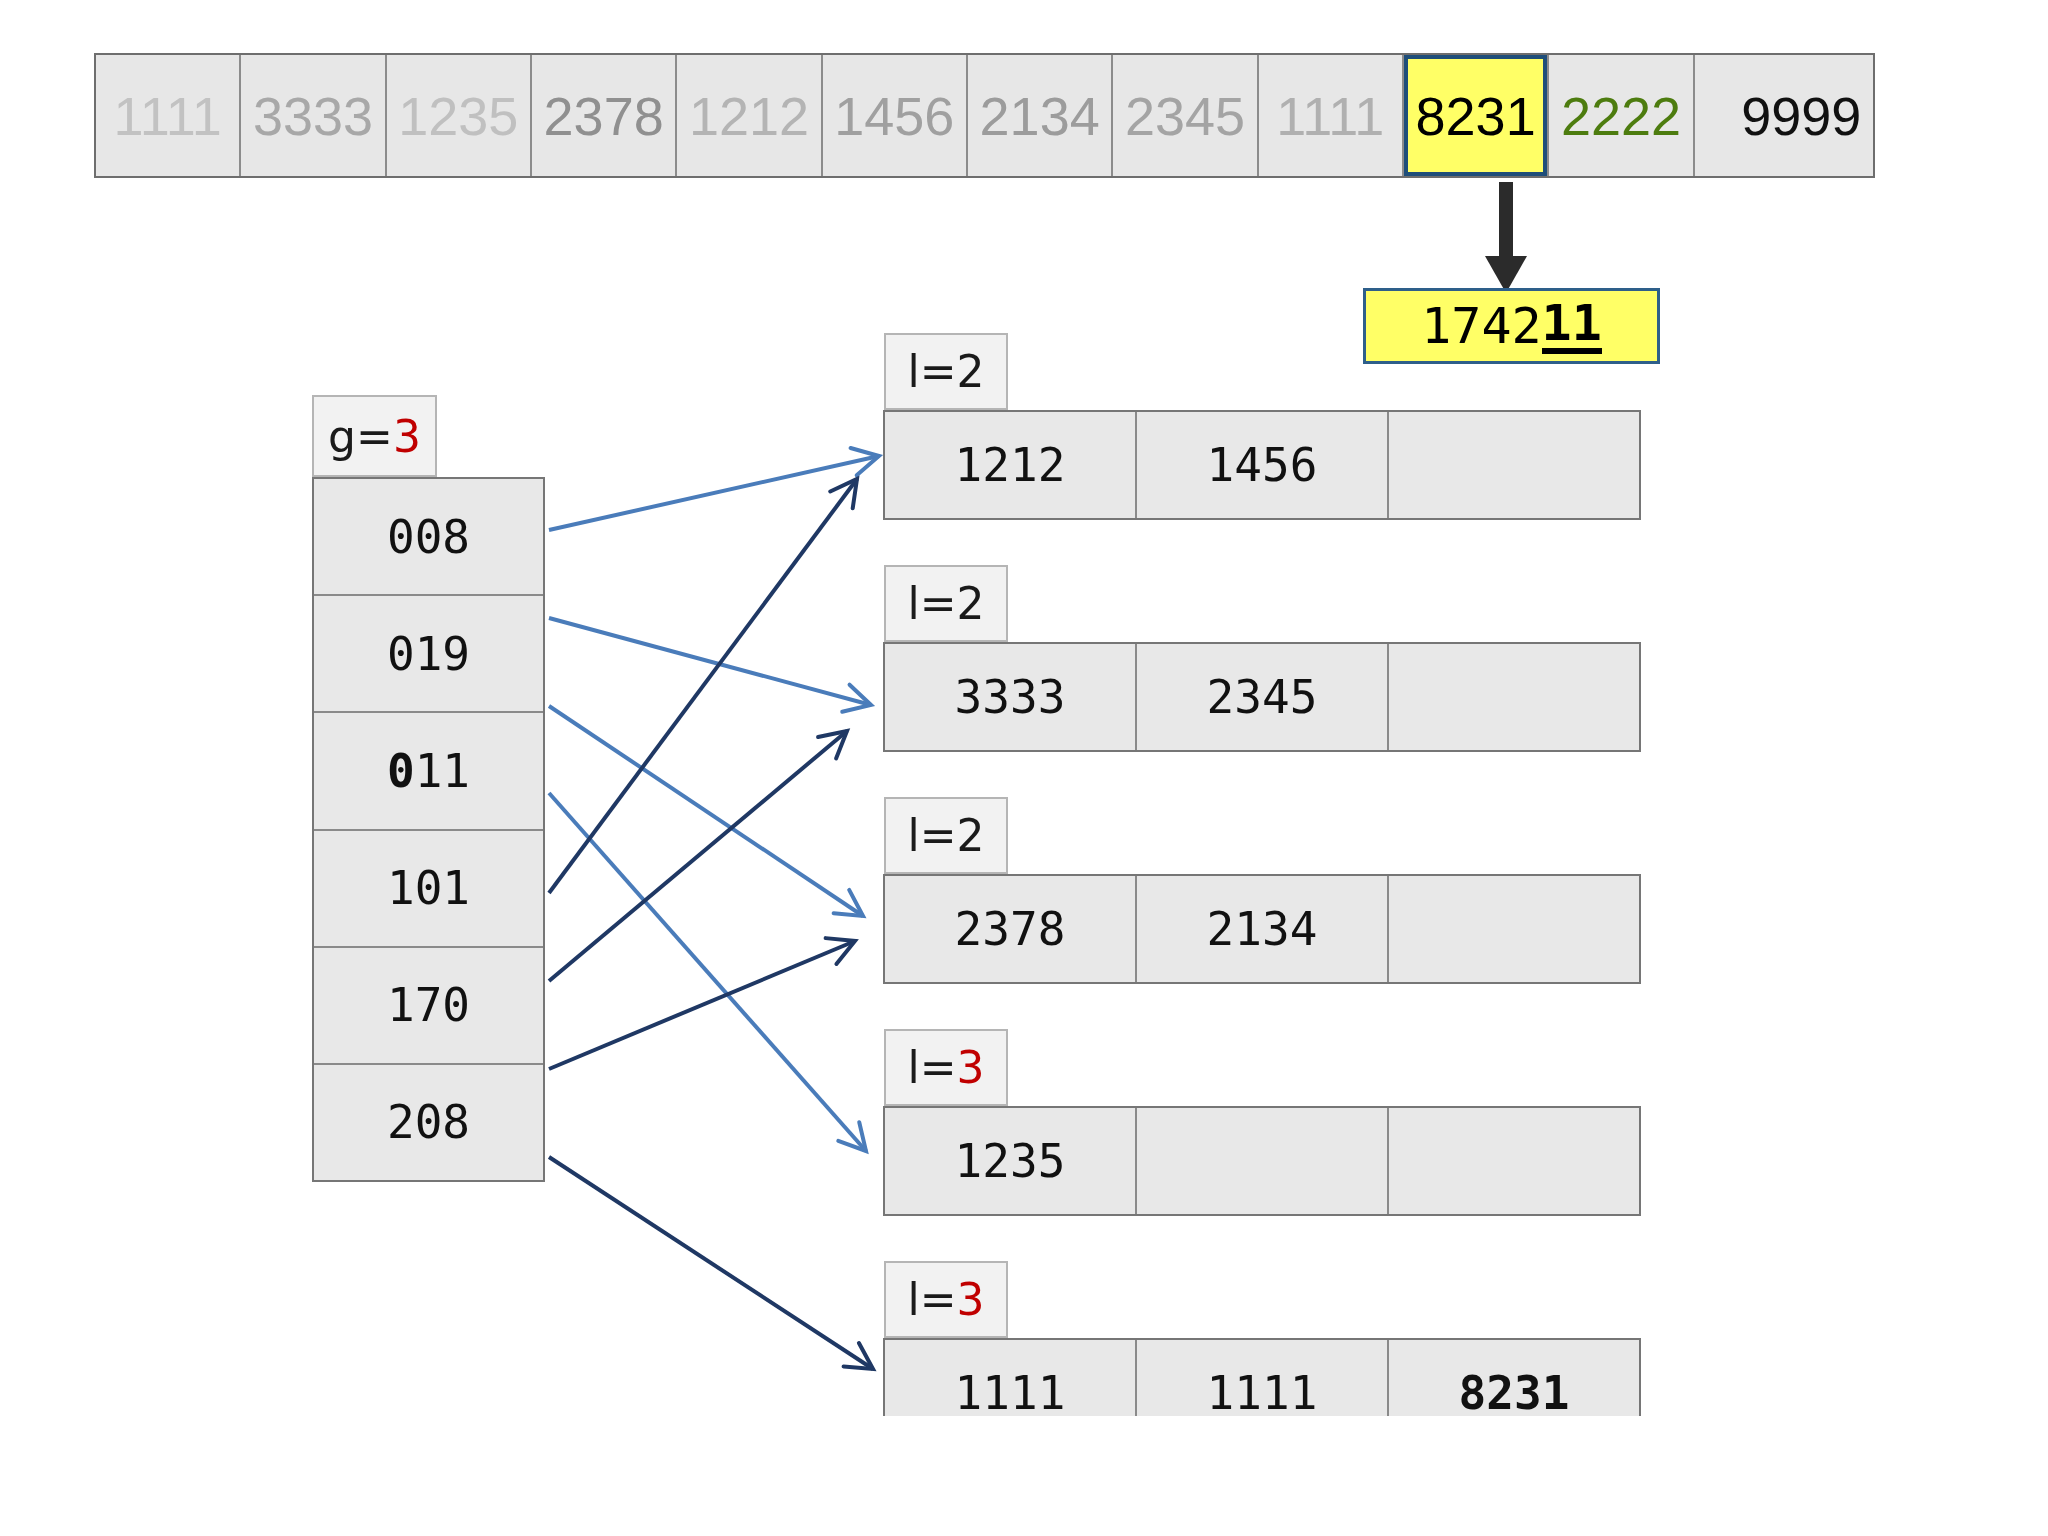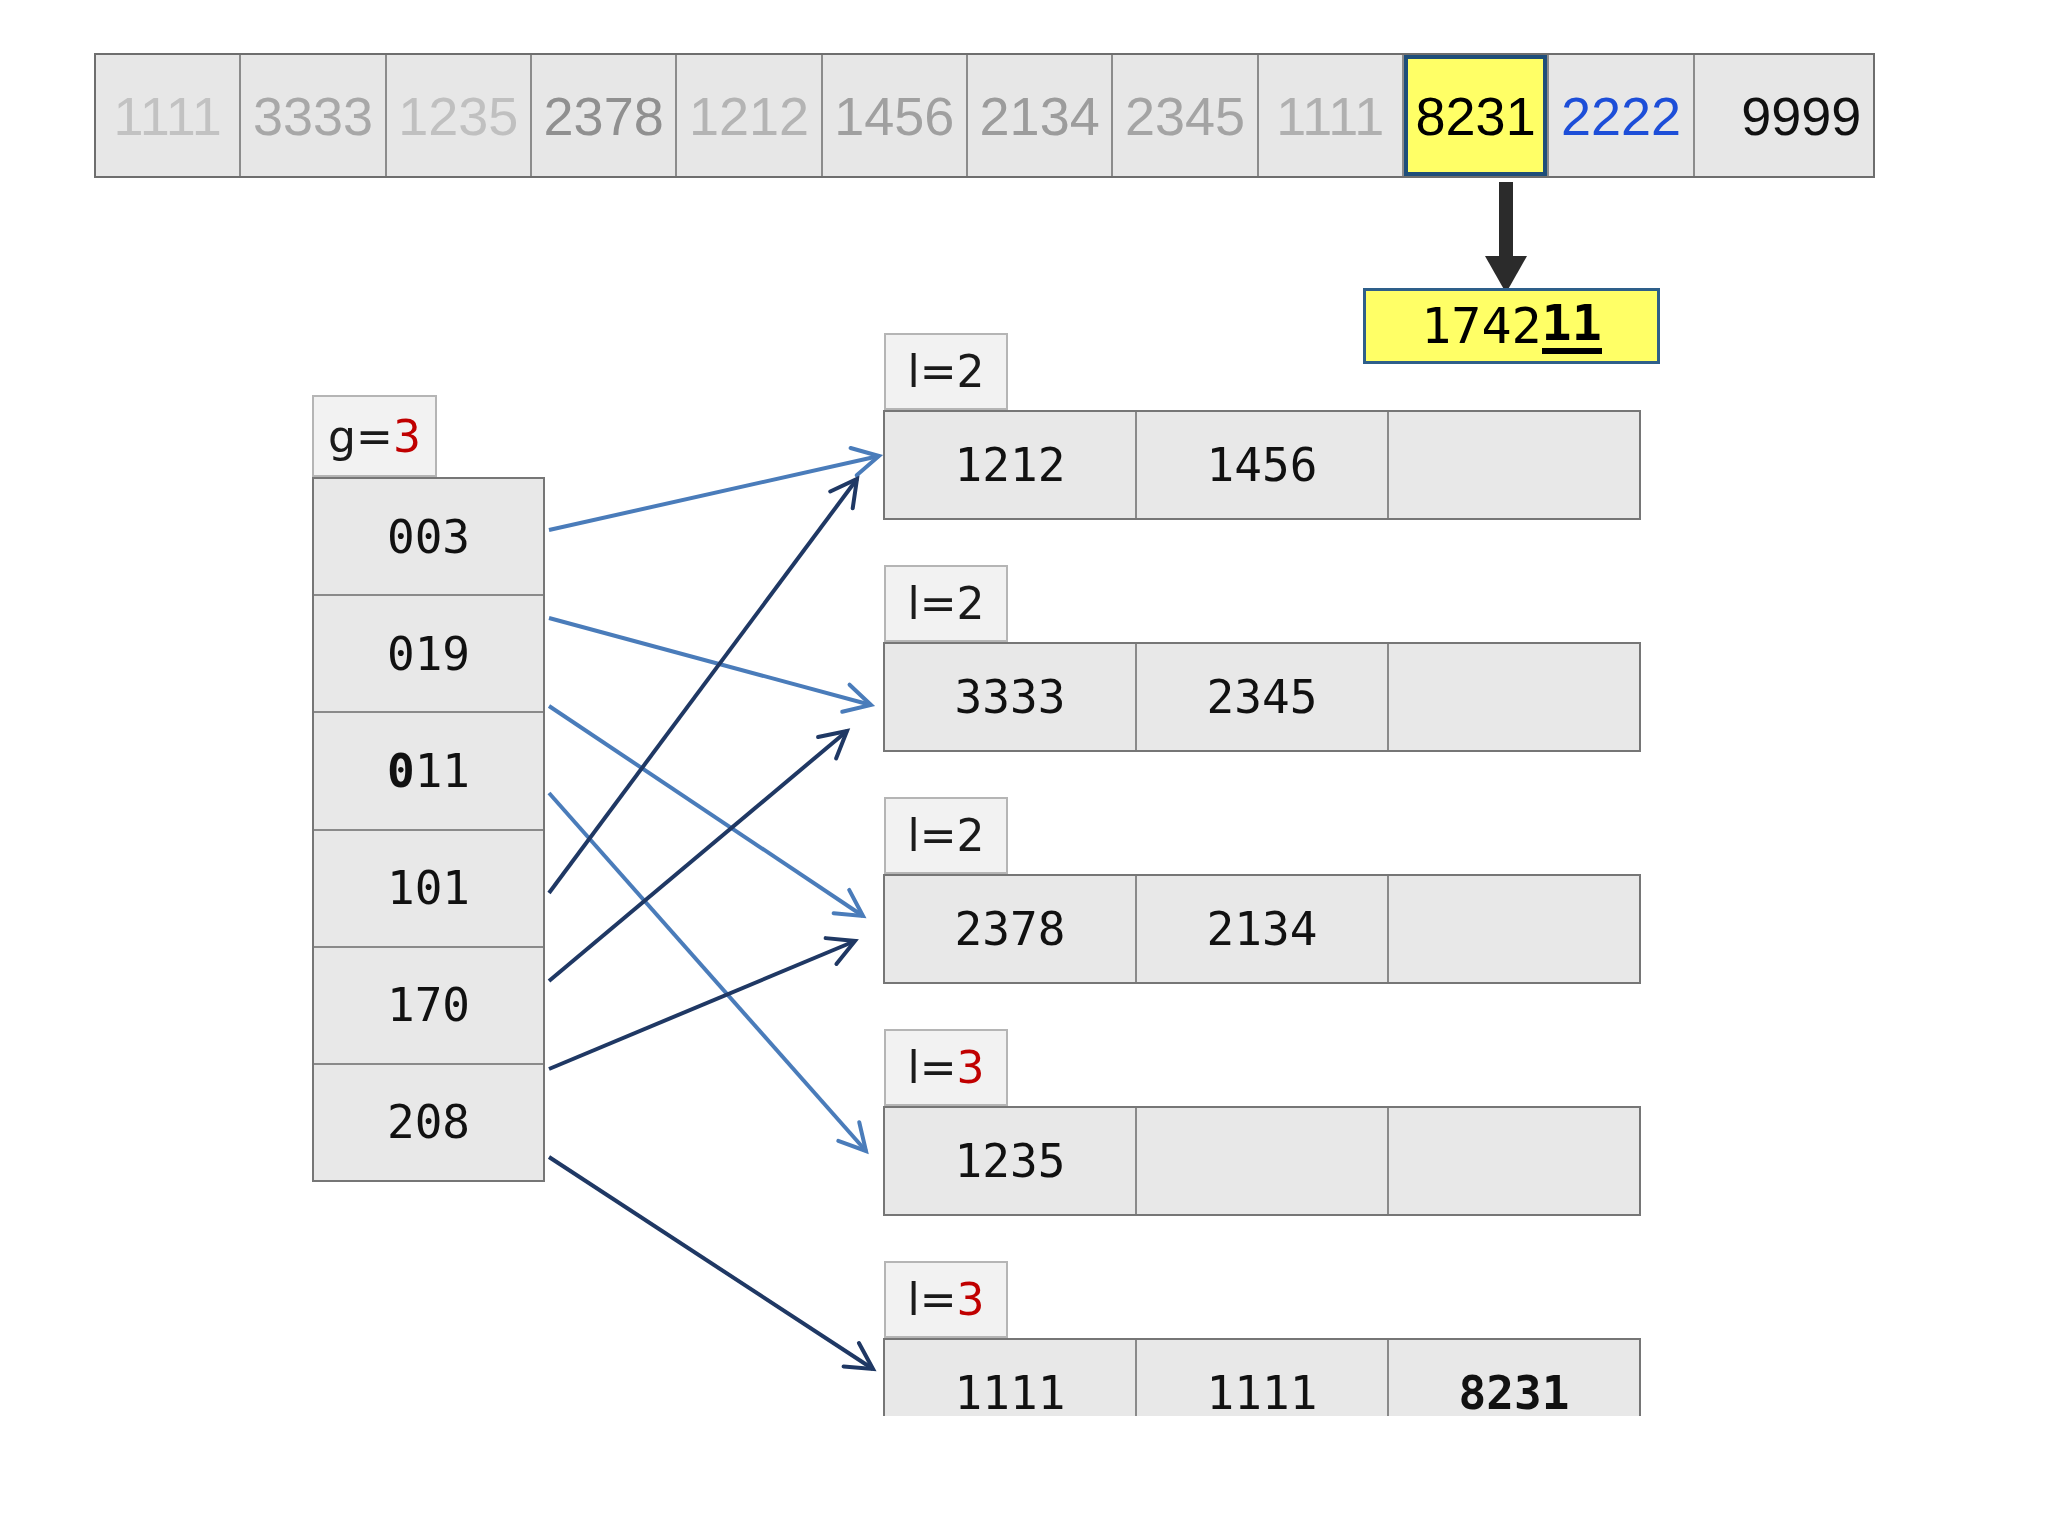--- a/index.html
+++ b/index.html
@@ -65,21 +65,21 @@
       <div class="key-cell" style="color: rgb(194, 194, 194);">1111</div>
       <div class="key-cell" style="color: rgb(168, 168, 168);">3333</div>
       <div class="key-cell" style="color: rgb(192, 192, 192);">1235</div>
       <div class="key-cell" style="color: rgb(144, 144, 144);">2378</div>
       <div class="key-cell" style="color: rgb(180, 180, 180);">1212</div>
       <div class="key-cell" style="color: rgb(160, 160, 160);">1456</div>
       <div class="key-cell" style="color: rgb(156, 156, 156);">2134</div>
       <div class="key-cell" style="color: rgb(164, 164, 164);">2345</div>
       <div class="key-cell" style="color: rgb(176, 176, 176);">1111</div>
       <div class="key-cell highlight" style="color: rgb(0, 0, 0);">8231</div>
-      <div class="key-cell" style="color: #1d4ed8; text-align: center;">2222</div>
+      <div class="key-cell" style="color: #4d7c0f; text-align: center;">2222</div>
       <div class="key-cell" style="color: rgb(17, 17, 17); margin-left: 35px;">9999</div>
     </div>
 
   <svg id="arrow-layer" width="2048" height="1536" viewBox="0 0 2048 1536">
     <defs>
       <marker id="head-light" markerUnits="userSpaceOnUse" markerWidth="40" markerHeight="40" refX="30" refY="18" orient="auto">
         <path d="M4,4 L30,18 L4,32" fill="none" stroke="#4a7cba" stroke-width="4" stroke-linecap="round"></path>
       </marker>
       <marker id="head-dark" markerUnits="userSpaceOnUse" markerWidth="40" markerHeight="40" refX="30" refY="18" orient="auto">
         <path d="M4,4 L30,18 L4,32" fill="none" stroke="#1f3864" stroke-width="4" stroke-linecap="round"></path>
@@ -107,21 +107,21 @@
   </div>
 
   <div class="glabel">
     <span>g=</span>
       <span class="red">3</span>
   </div>
 
   <div class="directory">
       <div class="dir-row">
         <span class="b"></span>
-        <span>003</span>
+        <span>008</span>
       </div>
       <div class="dir-row">
         <span class="b"></span>
         <span>019</span>
       </div>
       <div class="dir-row">
         <span class="b">0</span>
         <span>11</span>
       </div>
       <div class="dir-row">

